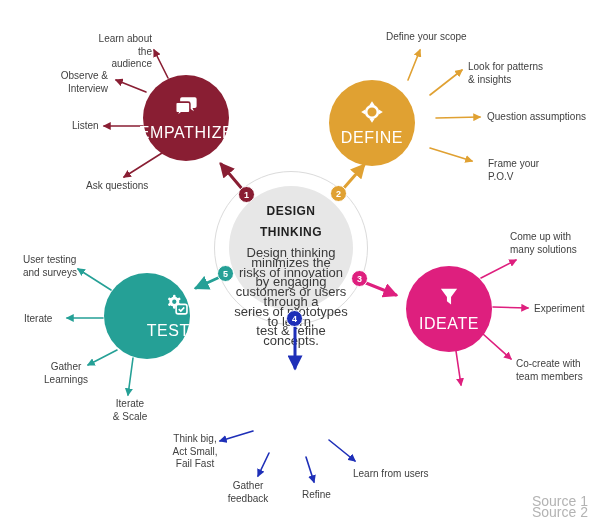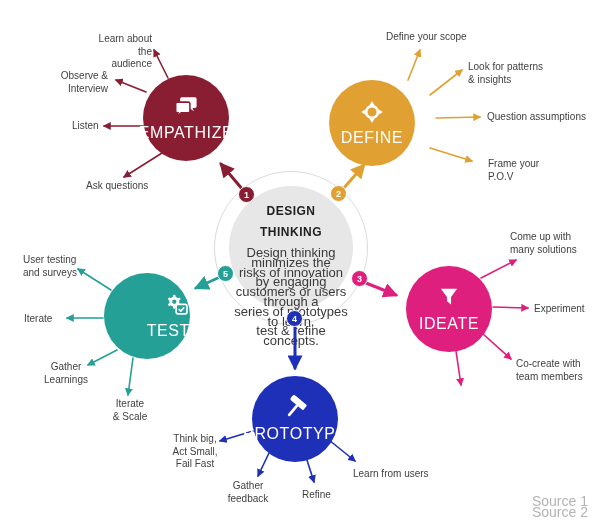--- a/index.html
+++ b/index.html
@@ -134,29 +134,20 @@
     <span class="nm">DEFINE</span>
   </div>
 
   <div class="node c-ide" style="left:406px;top:266px;">
     <svg width="26" height="26" viewBox="0 0 24 24">
       <path fill="#ffffff" d="M4.5,3.5 h15 l-5.6,7.6 v6.9 l-3.8,-2.9 v-4 Z"></path>
     </svg>
     <span class="nm">IDEATE</span>
   </div>
 
-  <div class="node c-pro" style="left:252px;top:376px;">
-    <svg width="26" height="26" viewBox="0 0 24 24">
-      <g transform="rotate(40 12 12)" fill="#ffffff">
-        <rect x="10.7" y="8.5" width="2.6" height="13" rx="1.2"></rect>
-        <path d="M5.2,3 h12.6 a1.2,1.2 0 0 1 1.2,1.2 v3.6 a1.2,1.2 0 0 1 -1.2,1.2 H5.2 A2.2,2.2 0 0 1 3,6.8 V5.2 A2.2,2.2 0 0 1 5.2,3 Z"></path>
-      </g>
-    </svg>
-    <span class="nm">PROTOTYPE</span>
-  </div>
 
   <div class="node c-tes" style="left:104px;top:273px;align-items:flex-end;">
     <svg width="26" height="26" viewBox="0 0 24 24">
       <g fill="#ffffff">
         <rect x="8.3" y="2.6" width="2.4" height="12.8" rx="1.1"></rect>
         <rect x="8.3" y="2.6" width="2.4" height="12.8" rx="1.1" transform="rotate(60 9.5 9)"></rect>
         <rect x="8.3" y="2.6" width="2.4" height="12.8" rx="1.1" transform="rotate(120 9.5 9)"></rect>
         <circle cx="9.5" cy="9" r="4.6"></circle>
       </g>
       <circle cx="9.5" cy="9" r="2" fill="#25A096"></circle>

